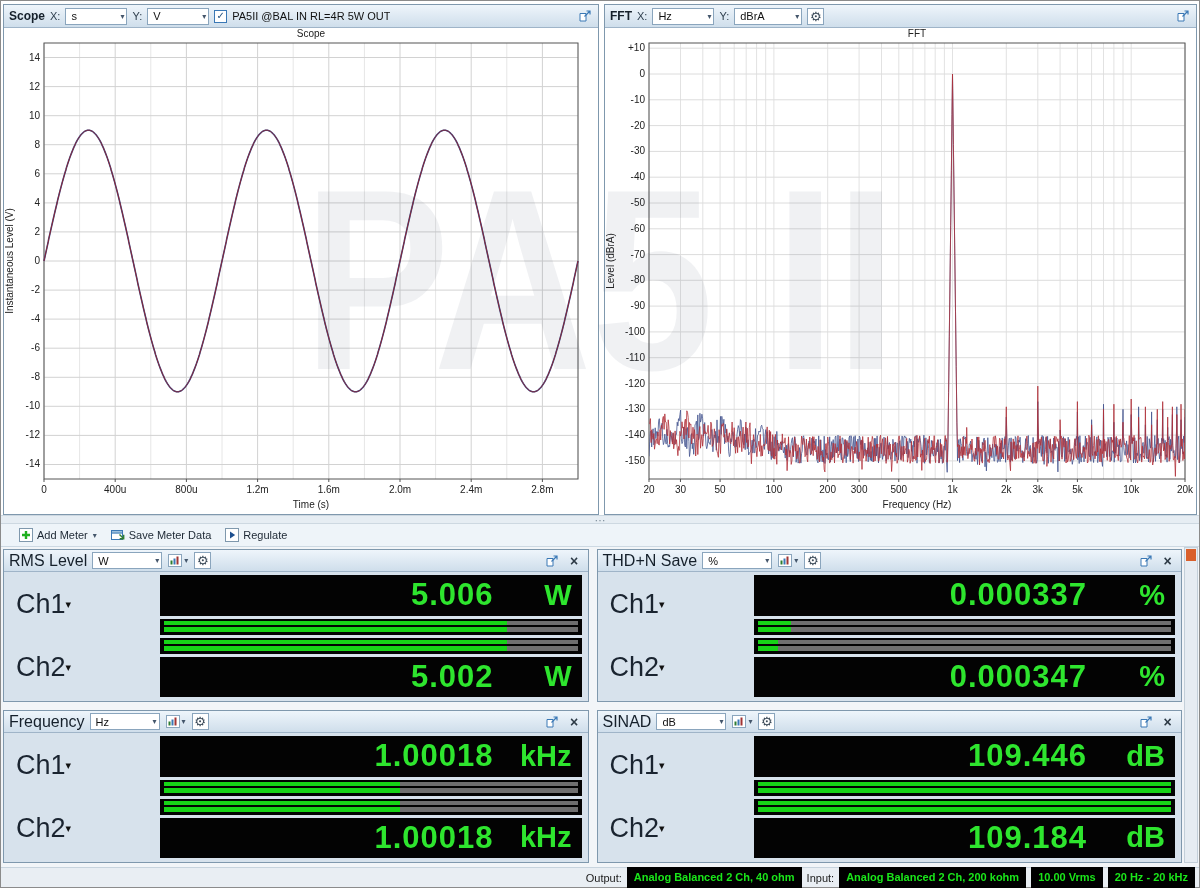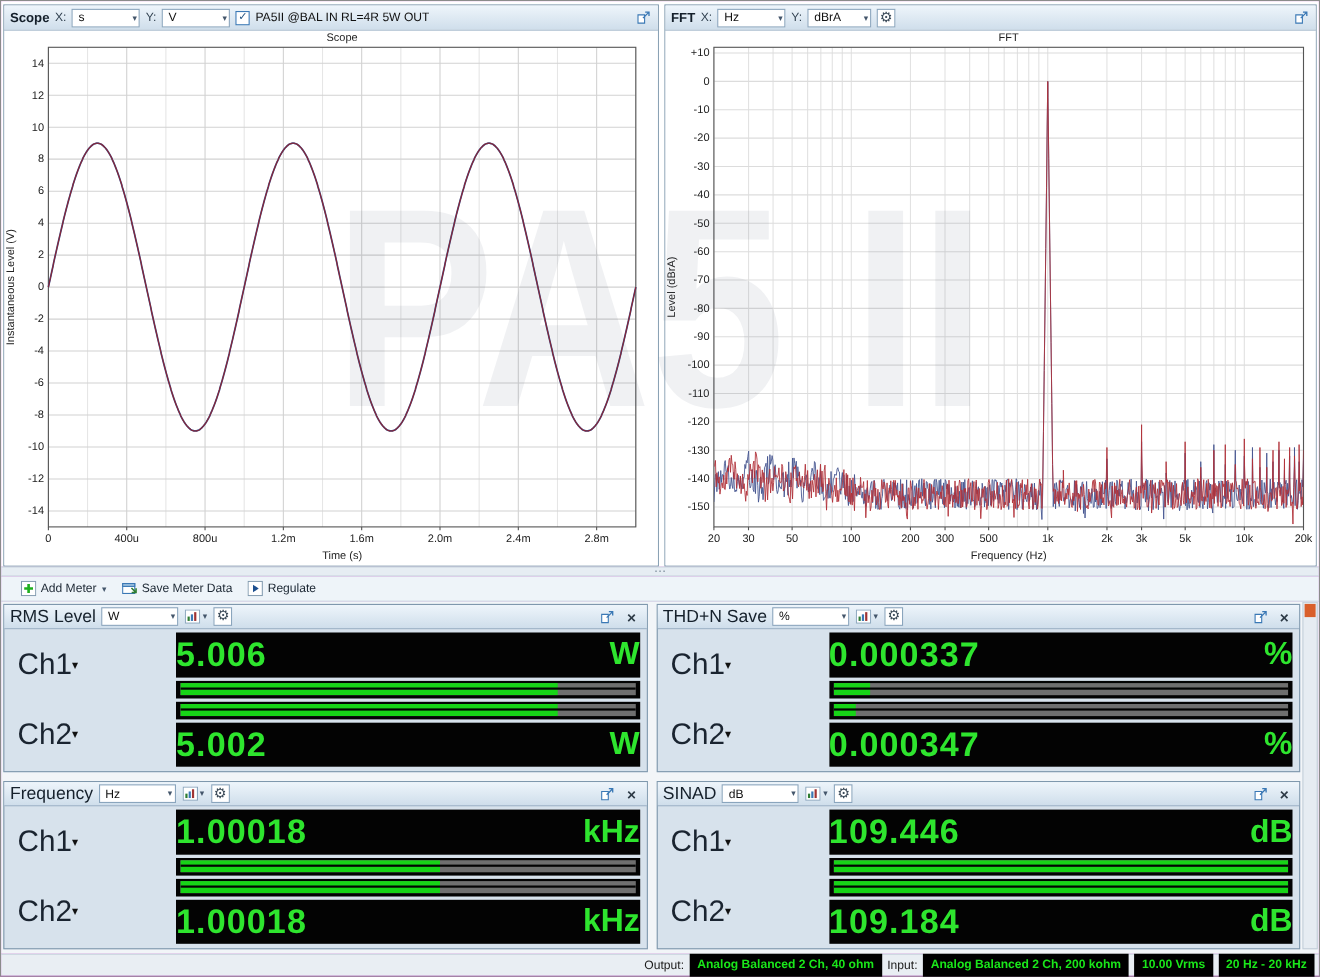--- a/index.html
+++ b/index.html
@@ -10,21 +10,21 @@
   .charts-row{height:514px;display:flex;gap:5px;padding:3px 2px 0 2px;background:#fff;position:relative}
   .panel{border:1px solid #7f98ad;background:#fff;display:flex;flex-direction:column;min-width:0}
   .scope-panel{width:596px}
   .fft-panel{flex:1}
   .panel-header{height:23px;flex:0 0 23px;display:flex;align-items:center;gap:5px;padding:0 5px;background:linear-gradient(#eef5fb,#cfdeeb);border-bottom:1px solid #9fb4c8;font-size:11px;color:#15202b}
   .panel-title{font-weight:bold;font-size:12px}
   .axis-lab{color:#30404f}
   .combo{display:inline-flex;align-items:center;justify-content:space-between;background:#fff;border:1px solid #8aa5bd;height:17px;font-size:11px;padding:0 2px 0 5px;color:#111}
   .combo .combo-caret{margin-left:6px}
   .combo-caret{font-size:8px;color:#44566b;font-family:"DejaVu Sans",sans-serif}
-  .w64{width:62px}.w74{width:58px}.w70{width:70px}
+  .w64{width:62px}.w74{width:68px}.w70{width:70px}
   .icon-btn{display:inline-flex;align-items:center;justify-content:center;height:17px;min-width:17px;border:1px solid transparent;font-size:12px;color:#333;gap:2px}
   .icon-btn.framed{border-color:#8aa5bd;background:#fff}
   .gear{font-size:13px;color:#3c4b59;font-family:"DejaVu Sans",sans-serif;line-height:1}
   .close-x{font-size:14px;font-weight:bold;color:#2d3a46;line-height:1}
   .spacer{flex:1}
   .checkbox{width:13px;height:13px;border:1px solid #3a78b5;background:#fff;display:inline-flex;align-items:center;justify-content:center;font-size:10px;color:#20507e;line-height:1}
   .annotation{font-size:11px;color:#111;white-space:nowrap;overflow:hidden}
   .chart-wrap{flex:1;position:relative;background:#fff}
   .chart-wrap svg{display:block}
   .watermark{position:absolute;left:50%;top:150px;transform:translateX(-50%) scaleX(.85);font-size:258px;font-weight:bold;line-height:1;color:rgba(70,80,105,.08);pointer-events:none;z-index:5;white-space:nowrap}
@@ -42,21 +42,21 @@
   .v-thumb{position:absolute;left:1px;right:1px;top:1px;height:12px;background:#d95f2b}
   .meter{border:1px solid #7f98ad;background:#d7e2ec;display:flex;flex-direction:column;min-width:0}
   .meter-header{height:22px;flex:0 0 22px;display:flex;align-items:center;gap:5px;padding:0 5px;background:linear-gradient(#eef5fb,#cfdeeb);border-bottom:1px solid #9fb4c8;font-size:11px}
   .meter-title{font-weight:normal;font-size:16px;color:#15202b}
   .meter-body{flex:1;display:grid;grid-template-columns:148px 1fr;grid-template-rows:1fr 16px 16px 1fr;gap:3px 4px;padding:3px 6px 4px 4px}
   .ch-label{display:flex;align-items:center;justify-content:flex-start;padding:0 12px 0 8px;font-size:27px;color:#1a2430}
   .ch-label.pos1{grid-column:1;grid-row:1/3}
   .ch-label.pos2{grid-column:1;grid-row:3/5}
   .ch-caret{font-size:11px;color:#111;font-family:"DejaVu Sans",sans-serif}
   .strip{background:#030303;display:flex;align-items:center;min-width:0}
-  .value-strip{justify-content:space-between;}
+  .value-strip{justify-content:flex-end;padding-right:10px}
   .p-r1{grid-column:2;grid-row:1}.p-r2{grid-column:2;grid-row:2}.p-r3{grid-column:2;grid-row:3}.p-r4{grid-column:2;grid-row:4}
   .mval{font-size:31px;font-weight:bold;color:#2ee52e;letter-spacing:1px}
   .munit{font-size:29px;font-weight:bold;color:#2ee52e;width:78px;text-align:right}
   .bar-strip{padding:2px 4px}
   .bar-track{position:relative;width:100%;height:11px;background:#6f6f6f;overflow:hidden}
   .bar-fill{position:absolute;left:0;top:0;bottom:0;background:#17d417}
   .bar-line{position:absolute;left:0;right:0;top:4px;height:2px;background:#030303}
 
   
   .statusbar{height:20px;flex:0 0 20px;background:#e9eef3;border-top:1px solid #c8d4de;display:flex;align-items:center;justify-content:flex-end;gap:5px;padding:0 4px;font-size:11px;color:#111}

